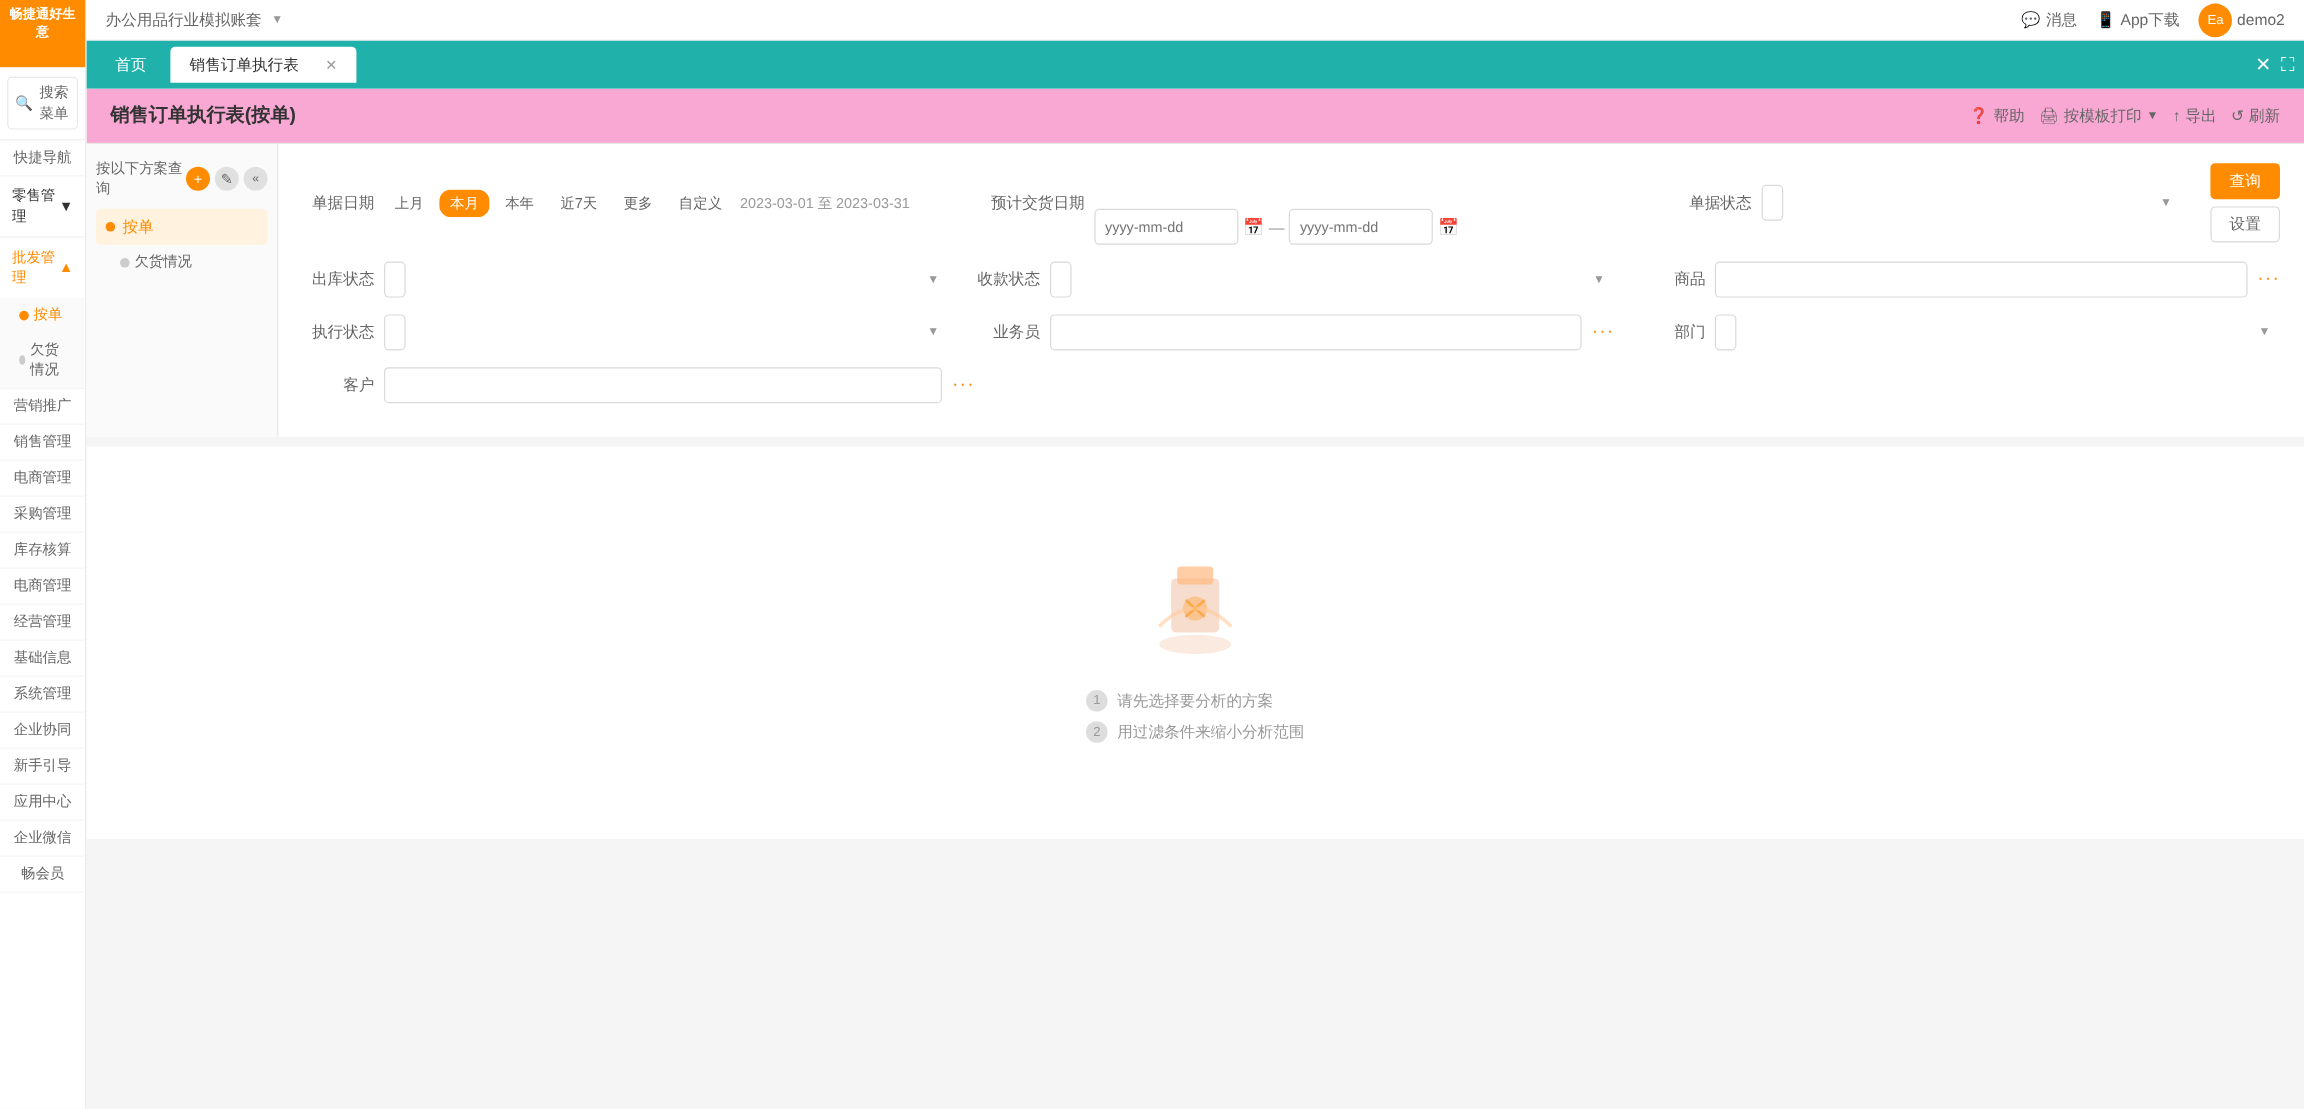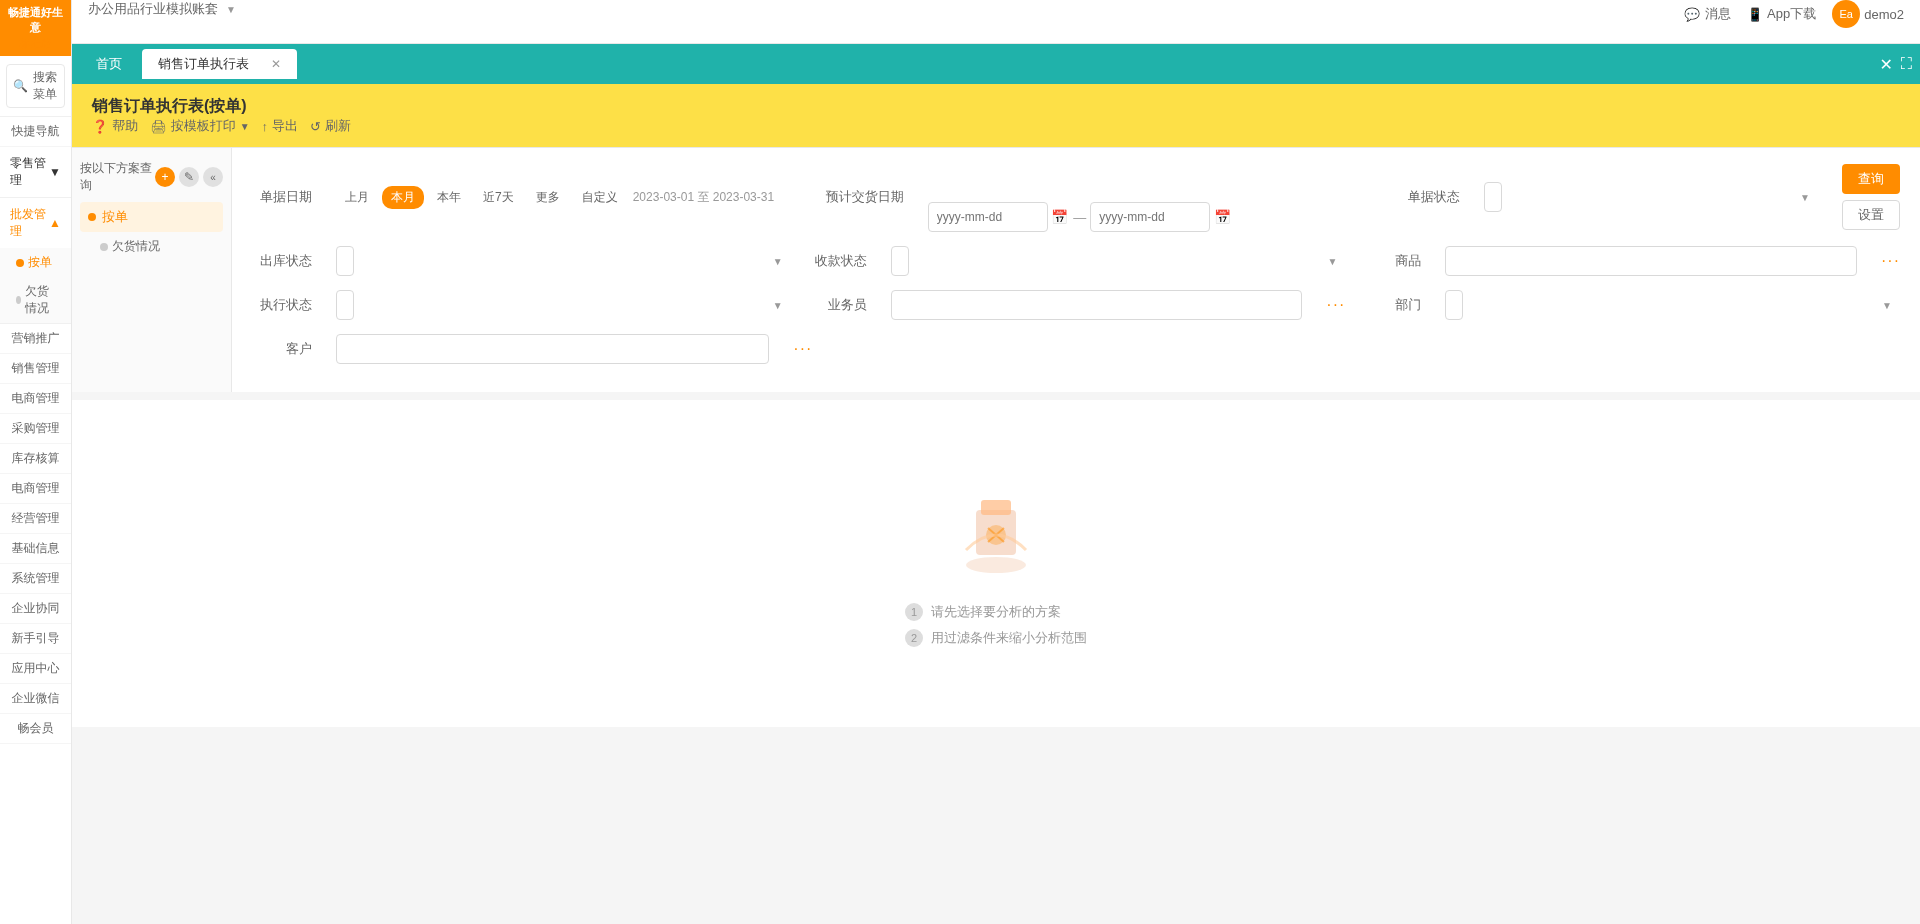--- a/index.html
+++ b/index.html
@@ -19,56 +19,56 @@
     .sidebar-submenu { background: #fafafa; }
     .sidebar-submenu-item { padding: 6px 16px; font-size: 12px; color: #666; cursor: pointer; display: flex; align-items: center; gap: 4px; }
     .sidebar-submenu-item.active { color: #ff8c00; }
     .orange-dot { width: 8px; height: 8px; background: #ff8c00; border-radius: 50%; display: inline-block; }
     .gray-dot { width: 8px; height: 8px; background: #ccc; border-radius: 50%; display: inline-block; }
 
     
     .main { flex: 1; display: flex; flex-direction: column; overflow: hidden; }
 
     
-    .topbar { height: 44px; background: #fff; border-bottom: 1px solid #e8e8e8; display: flex; align-items: flex-start; padding: 0 16px; justify-content: space-between; flex-shrink: 0; }
+    .topbar { height: 34px; background: #fff; border-bottom: 1px solid #e8e8e8; display: flex; align-items: center; padding: 0 16px; justify-content: space-between; flex-shrink: 0; }
     .topbar-left { display: flex; align-items: center; gap: 8px; }
     .topbar-title { font-size: 13px; color: #666; }
     .topbar-right { display: flex; align-items: center; gap: 16px; font-size: 13px; color: #666; }
     .topbar-right-item { display: flex; align-items: center; gap: 4px; cursor: pointer; }
     .avatar { width: 28px; height: 28px; border-radius: 50%; background: #ff8c00; display: flex; align-items: center; justify-content: center; color: #fff; font-size: 11px; overflow: hidden; }
 
     
     .tabbar { height: 40px; background: #20b2aa; display: flex; align-items: center; padding: 0 8px; gap: 4px; flex-shrink: 0; }
     .tab-home { padding: 6px 16px; color: #fff; font-size: 13px; cursor: pointer; border-radius: 4px 4px 0 0; }
     .tab-active { background: #fff; color: #333; padding: 6px 16px; font-size: 13px; cursor: pointer; border-radius: 4px 4px 0 0; display: flex; align-items: center; gap: 22px; }
     .tab-close { color: #999; font-size: 12px; cursor: pointer; }
     .tabbar-right { margin-left: auto; display: flex; align-items: center; gap: 8px; }
     .tabbar-icon { color: #fff; cursor: pointer; font-size: 16px; }
 
     
     .page-content { flex: 1; overflow-y: auto; background: #f5f5f5; }
-    .page-header { background: #fde047; padding: 12px 20px; display: flex; align-items: flex-start; justify-content: space-between; border-bottom: 1px solid #e8e8e8; flex-direction: column; }
+    .page-header { background: #f9a8d4; padding: 12px 20px; display: flex; align-items: center; justify-content: space-between; border-bottom: 1px solid #e8e8e8; }
     .page-title { font-size: 16px; font-weight: bold; color: #333; }
     .page-header-actions { display: flex; align-items: center; gap: 12px; font-size: 13px; color: #666; }
     .page-header-btn { display: flex; align-items: center; gap: 4px; cursor: pointer; }
 
     
     .filter-panel { background: #fff; margin: 0; display: flex; }
     .filter-sidebar { width: 160px; background: #fafafa; border-right: 1px solid #e8e8e8; padding: 12px 8px; flex-shrink: 0; }
     .filter-sidebar-title { font-size: 12px; color: #666; margin-bottom: 8px; display: flex; align-items: center; justify-content: space-between; }
     .filter-sidebar-actions { display: flex; gap: 4px; }
     .filter-sidebar-btn { width: 20px; height: 20px; border-radius: 50%; border: none; cursor: pointer; display: flex; align-items: center; justify-content: center; font-size: 12px; }
     .filter-sidebar-btn.add { background: #ff8c00; color: #fff; }
     .filter-sidebar-btn.edit { background: #e0e0e0; color: #666; }
     .filter-sidebar-item { padding: 6px 8px; border-radius: 4px; font-size: 13px; cursor: pointer; display: flex; align-items: center; gap: 6px; margin-bottom: 2px; }
     .filter-sidebar-item.active { background: #fff3e0; color: #ff8c00; }
     .filter-sidebar-sub { padding: 4px 8px 4px 20px; font-size: 12px; color: #666; cursor: pointer; display: flex; align-items: center; gap: 4px; }
     .collapse-btn { width: 20px; height: 20px; border-radius: 50%; border: none; background: #e0e0e0; cursor: pointer; display: flex; align-items: center; justify-content: center; font-size: 10px; color: #666; }
     .filter-row { display: flex; align-items: center; gap: 16px; margin-bottom: 14px; }
-    .filter-item { display: flex; align-items: center; gap: 24px; flex: 1; }
+    .filter-item { display: flex; align-items: center; gap: 8px; flex: 1; }
     .filter-label { font-size: 13px; color: #666; white-space: nowrap; min-width: 60px; text-align: right; }
     .filter-input { flex: 1; height: 30px; border: 1px solid #d9d9d9; border-radius: 4px; padding: 0 8px; font-size: 13px; color: #333; background: #fff; outline: none; }
     .filter-select { flex: 1; height: 30px; border: 1px solid #d9d9d9; border-radius: 4px; padding: 0 8px; font-size: 13px; color: #333; background: #fff; outline: none; appearance: none; cursor: pointer; }
     .filter-select-wrapper { flex: 1; position: relative; }
     .filter-select-wrapper::after { content: '▼'; position: absolute; right: 8px; top: 50%; transform: translateY(-50%); font-size: 10px; color: #999; pointer-events: none; }
     .date-range { display: flex; align-items: center; gap: 4px; flex: 1; margin-top: 40px; }
     .date-input { height: 30px; border: 1px solid #d9d9d9; border-radius: 4px; padding: 0 8px; font-size: 12px; color: #bbb; background: #fff; outline: none; width: 120px; }
     .date-sep { color: #999; }
     .date-icon { color: #ff8c00; font-size: 14px; cursor: pointer; }
 

